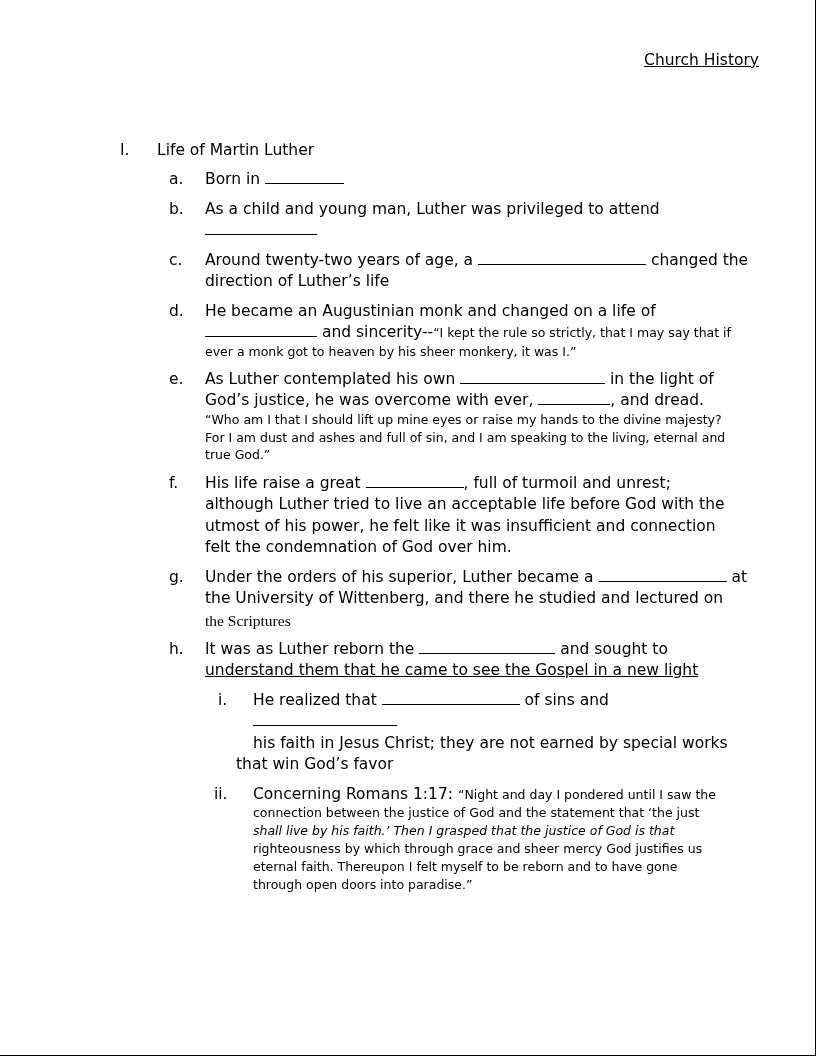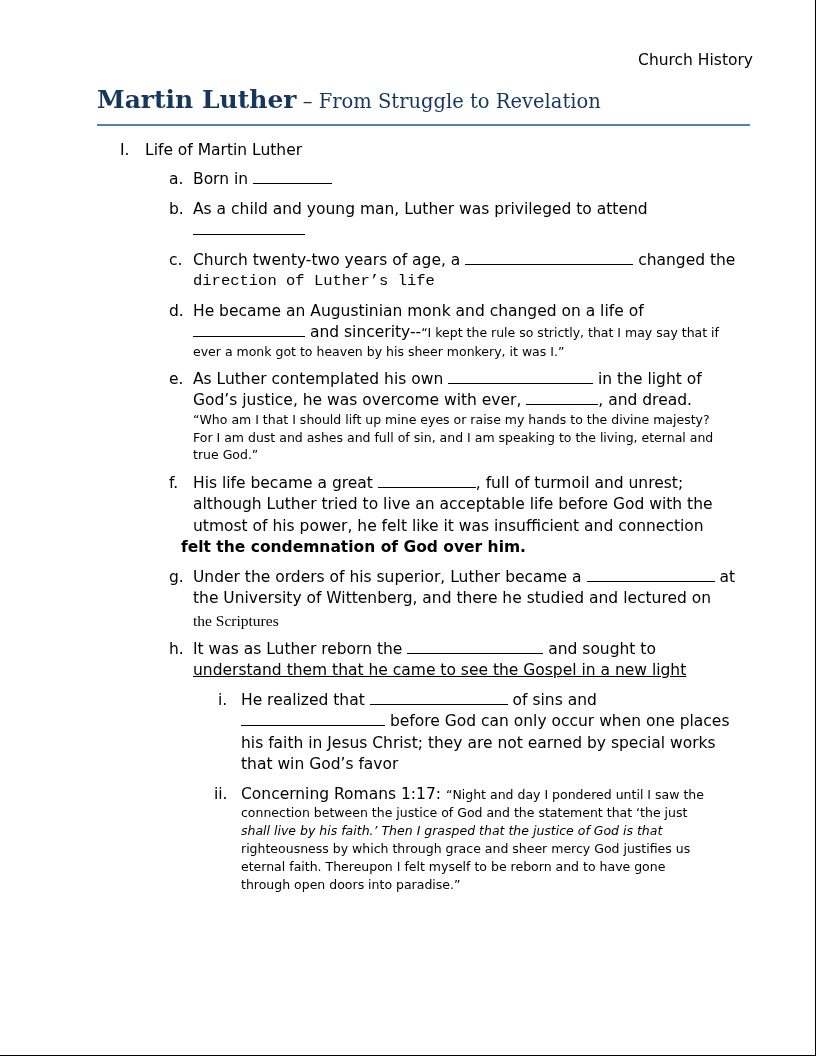--- a/index.html
+++ b/index.html
@@ -1,43 +1,40 @@
 <!DOCTYPE html>
 <html><head>
 <meta charset="utf-8">
 <style>
   html, body { margin:0; padding:0; background:#fff; }
   body { width:817px; height:1057px; position:relative; overflow:hidden;
          font-family:"DejaVu Sans", sans-serif; color:#000; }
   .page { position:absolute; left:0; top:0; width:815px; height:1055px;
           border-right:1px solid #000; border-bottom:1px solid #000; background:#fff; }
-  .header-right { position:absolute; right:62px; top:51px; font-size:15.5px; }
+  .header-right { position:absolute; right:56px; top:51px; font-size:15.5px;text-decoration:underline; }
   .title { position:absolute; left:97px; top:84px; width:653px;
            font-family:"DejaVu Serif", serif; color:#17365d;
            padding-bottom:5px; border-bottom:2px solid #4f81bd; line-height:32px; }
   .title .main { font-weight:bold; font-size:25px; }
   .title .sub { font-size:19.5px; }
   .outline { position:absolute; left:0; top:0; width:817px; }
   .item { position:absolute; font-size:15.5px; line-height:21.3px; }
   .lbl { position:absolute; }
-  .txt { position:absolute; }
+  .txt { position:absolute;margin-left:12px; }
   .blank { display:inline-block; border-bottom:1px solid #000; height:14px; vertical-align:baseline; }
   .quote { font-size:12.5px; line-height:18px; }
   .q-inline { font-size:12.5px; }
 </style>
 </head>
 <body>
 
 <div class="page">
 
   <div class="header-right">Church History</div>
 
-  <div class="title">
-    <span class="main">Martin Luther</span><span class="sub"> – From Struggle to Revelation</span>
-  </div>
 
   <div class="outline">
 
     <div class="item" style="top:140px;">
       <span class="lbl" style="left:120px;">I.</span>
       <span class="txt" style="left:145px; white-space:nowrap;">Life of Martin Luther</span>
     </div>
 
     <div class="item" style="top:169px;">
       <span class="lbl" style="left:169px;">a.</span>
@@ -48,23 +45,23 @@
 
     <div class="item" style="top:199px;">
       <span class="lbl" style="left:169px;">b.</span>
       <span class="txt" style="left:193px; white-space:nowrap;">As a child and young man, Luther was privileged to attend</span>
       <span class="txt" style="left:193px; top:21px;"><span class="blank" style="width:112px;"></span></span>
     </div>
 
     <div class="item" style="top:250px;">
       <span class="lbl" style="left:169px;">c.</span>
       <span class="txt" style="left:193px; white-space:nowrap;">
-        <span>Church twenty-two years of age, a </span><span class="blank" style="width:168px;"></span><span> changed the</span>
+        <span>Around twenty-two years of age, a </span><span class="blank" style="width:168px;"></span><span> changed the</span>
       </span>
-      <span class="txt" style="left:193px; top:21px; white-space:nowrap;font-family:Liberation Mono, monospace;">direction of Luther’s life</span>
+      <span class="txt" style="left:193px; top:21px; white-space:nowrap;">direction of Luther’s life</span>
     </div>
 
     <div class="item" style="top:301px;">
       <span class="lbl" style="left:169px;">d.</span>
       <span class="txt" style="left:193px; white-space:nowrap;">He became an Augustinian monk and changed on a life of</span>
       <span class="txt" style="left:193px; top:21px; white-space:nowrap;">
         <span class="blank" style="width:112px;"></span><span> and sincerity--</span><span class="q-inline">“I kept the rule so strictly, that I may say that if</span>
       </span>
       <span class="txt quote" style="left:193px; top:42px; white-space:nowrap;">ever a monk got to heaven by his sheer monkery, it was I.”</span>
     </div>
@@ -78,25 +75,25 @@
         <span>God’s justice, he was overcome with ever, </span><span class="blank" style="width:72px;"></span><span>, and dread.</span>
       </span>
       <span class="txt quote" style="left:193px; top:42px; white-space:nowrap;">“Who am I that I should lift up mine eyes or raise my hands to the divine majesty?</span>
       <span class="txt quote" style="left:193px; top:60px; white-space:nowrap;">For I am dust and ashes and full of sin, and I am speaking to the living, eternal and</span>
       <span class="txt quote" style="left:193px; top:77px; white-space:nowrap;">true God.”</span>
     </div>
 
     <div class="item" style="top:473px;">
       <span class="lbl" style="left:169px;">f.</span>
       <span class="txt" style="left:193px; white-space:nowrap;">
-        <span>His life became a great </span><span class="blank" style="width:98px;"></span><span>, full of turmoil and unrest;</span>
+        <span>His life raise a great </span><span class="blank" style="width:98px;"></span><span>, full of turmoil and unrest;</span>
       </span>
       <span class="txt" style="left:193px; top:21px; white-space:nowrap;">although Luther tried to live an acceptable life before God with the</span>
       <span class="txt" style="left:193px; top:43px; white-space:nowrap;">utmost of his power, he felt like it was insufficient and connection</span>
-      <span class="txt" style="left:181px; top:64px; white-space:nowrap;font-weight:bold;">felt the condemnation of God over him.</span>
+      <span class="txt" style="left:193px; top:64px; white-space:nowrap;">felt the condemnation of God over him.</span>
     </div>
 
     <div class="item" style="top:567px;">
       <span class="lbl" style="left:169px;">g.</span>
       <span class="txt" style="left:193px; white-space:nowrap;">
         <span>Under the orders of his superior, Luther became a </span><span class="blank" style="width:128px;"></span><span> at</span>
       </span>
       <span class="txt" style="left:193px; top:21px; white-space:nowrap;">the University of Wittenberg, and there he studied and lectured on</span>
       <span class="txt" style="left:193px; top:43px; white-space:nowrap;font-family:Liberation Serif, serif;">the Scriptures</span>
     </div>
@@ -108,24 +105,24 @@
       </span>
       <span class="txt" style="left:193px; top:21px; white-space:nowrap;text-decoration:underline;">understand them that he came to see the Gospel in a new light</span>
     </div>
 
     <div class="item" style="top:690px;">
       <span class="lbl" style="left:218px;">i.</span>
       <span class="txt" style="left:241px; white-space:nowrap;">
         <span>He realized that </span><span class="blank" style="width:138px;"></span><span> of sins and</span>
       </span>
       <span class="txt" style="left:241px; top:21px; white-space:nowrap;">
-        <span class="blank" style="width:144px;"></span><span> before God can only occur when one places</span>
+        <span class="blank" style="width:144px;"></span>
       </span>
       <span class="txt" style="left:241px; top:43px; white-space:nowrap;">his faith in Jesus Christ; they are not earned by special works</span>
-      <span class="txt" style="left:241px; top:64px; white-space:nowrap;text-align:right;">that win God’s favor</span>
+      <span class="txt" style="left:224px; top:64px; white-space:nowrap;text-align:right;">that win God’s favor</span>
     </div>
 
     <div class="item" style="top:784px;">
       <span class="lbl" style="left:214px;">ii.</span>
       <span class="txt" style="left:241px; white-space:nowrap;">
         <span>Concerning Romans 1:17: </span><span class="q-inline">“Night and day I pondered until I saw the</span>
       </span>
       <span class="txt quote" style="left:241px; top:20px; white-space:nowrap;">connection between the justice of God and the statement that ‘the just</span>
       <span class="txt quote" style="left:241px; top:38px; white-space:nowrap;font-style:italic;">shall live by his faith.’ Then I grasped that the justice of God is that</span>
       <span class="txt quote" style="left:241px; top:56px; white-space:nowrap;">righteousness by which through grace and sheer mercy God justifies us</span>

